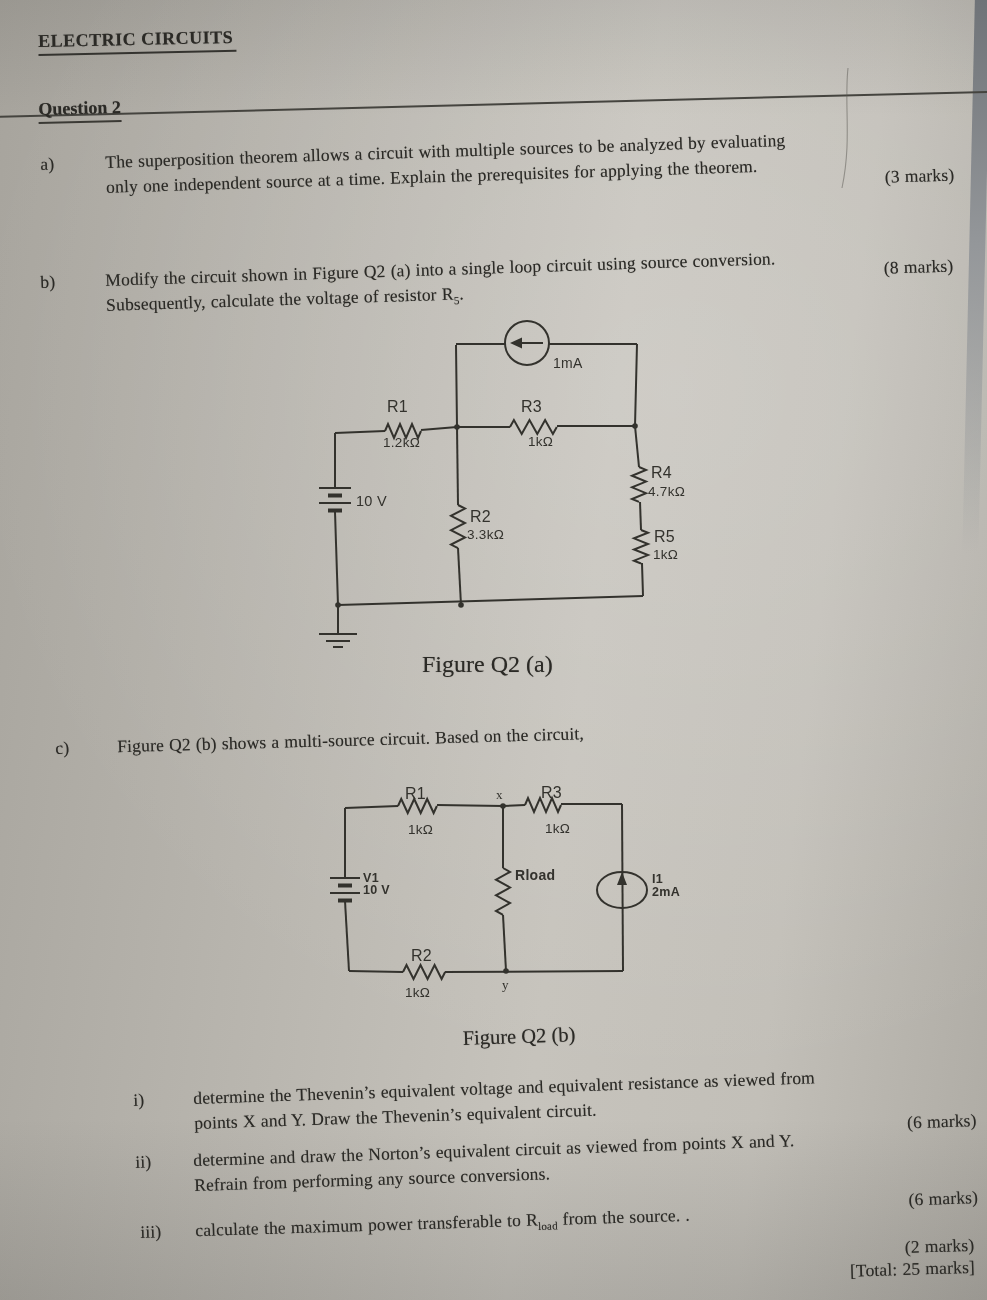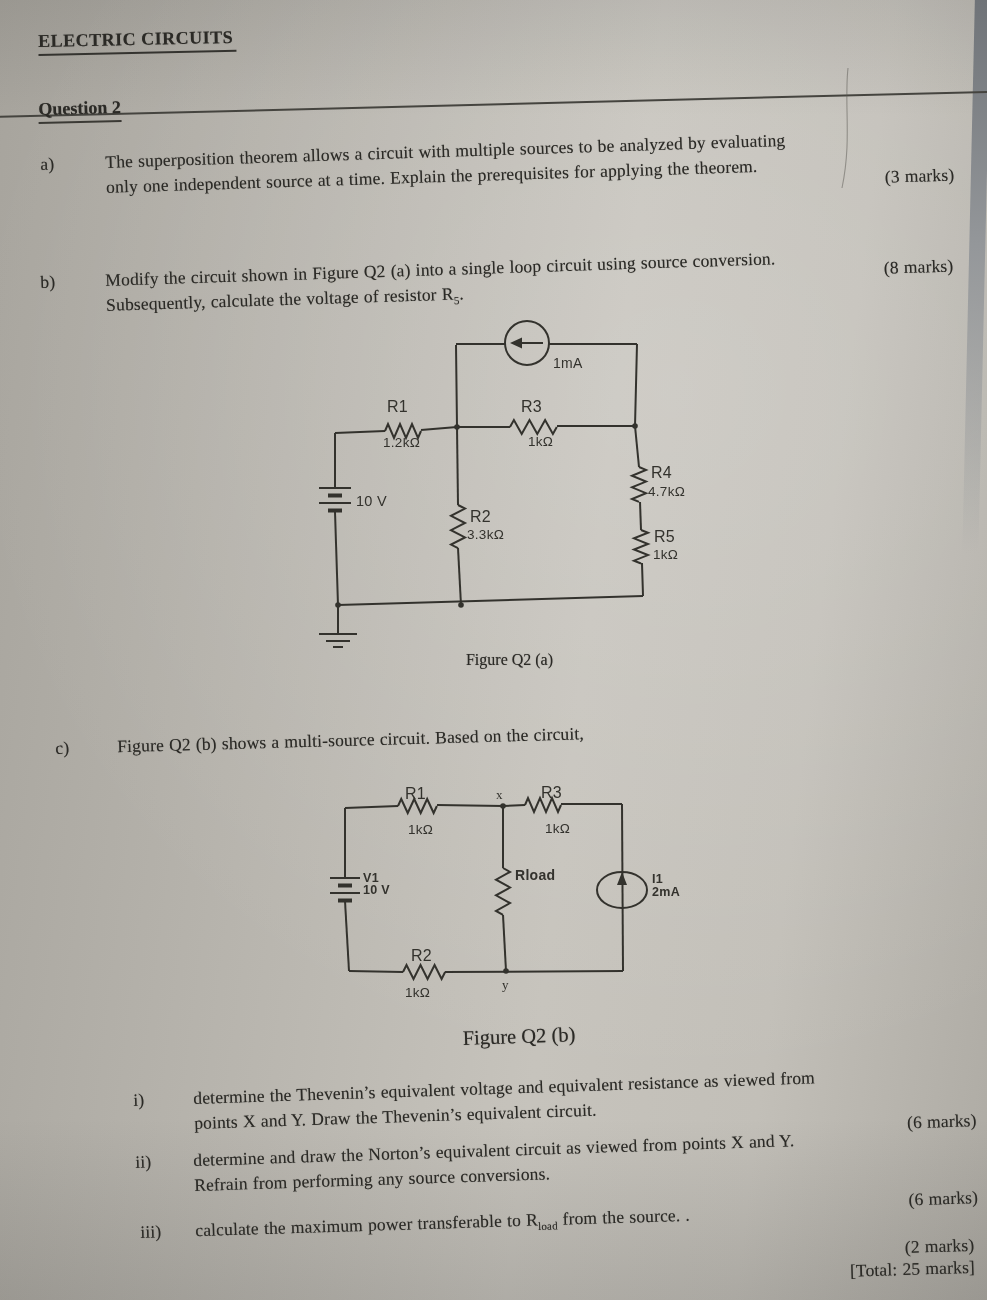--- a/index.html
+++ b/index.html
@@ -31,21 +31,21 @@
   #part-b .marks{top:13px;}
   #part-c{left:55px;top:736px;width:800px;padding-left:62px;transform:rotate(-1.6deg);}
   #item-i{left:133px;top:1088px;width:782px;padding-left:60px;transform:rotate(-1.9deg);}
   #item-i .marks{top:48px;}
   #item-ii{left:135px;top:1150px;width:783px;padding-left:58px;transform:rotate(-1.9deg);}
   #item-ii .marks{top:63px;}
   #item-iii{left:140px;top:1220px;width:778px;padding-left:55px;transform:rotate(-1.8deg);}
   #item-iii .marks{top:39px;}
   #item-iii .total{position:absolute;right:0;top:61px;white-space:nowrap;}
   sub{font-size:11px;}
-  #cap-a{left:422px;top:651px;width:175px;text-align:center;font-size:16px;
+  #cap-a{left:422px;top:651px;width:175px;text-align:left;font-size:24px;
          text-shadow:0 0 .8px rgba(43,42,38,.5);}
   #cap-b{left:428px;top:1025px;width:182px;text-align:center;font-size:20.5px;
          transform:rotate(-2deg);text-shadow:0 0 .9px rgba(43,42,38,.55);}
   #fig-a{left:325px;top:316px;}
   #fig-b{left:335px;top:775px;}
   svg{overflow:visible;}
   svg text{font-family:"Liberation Sans",sans-serif;fill:#33322d;letter-spacing:.3px;}
   svg .wire{stroke:#33322d;stroke-width:2;fill:none;}
   svg .thick{stroke:#33322d;stroke-width:4;fill:none;}
   svg .dot{fill:#33322d;stroke:none;}

